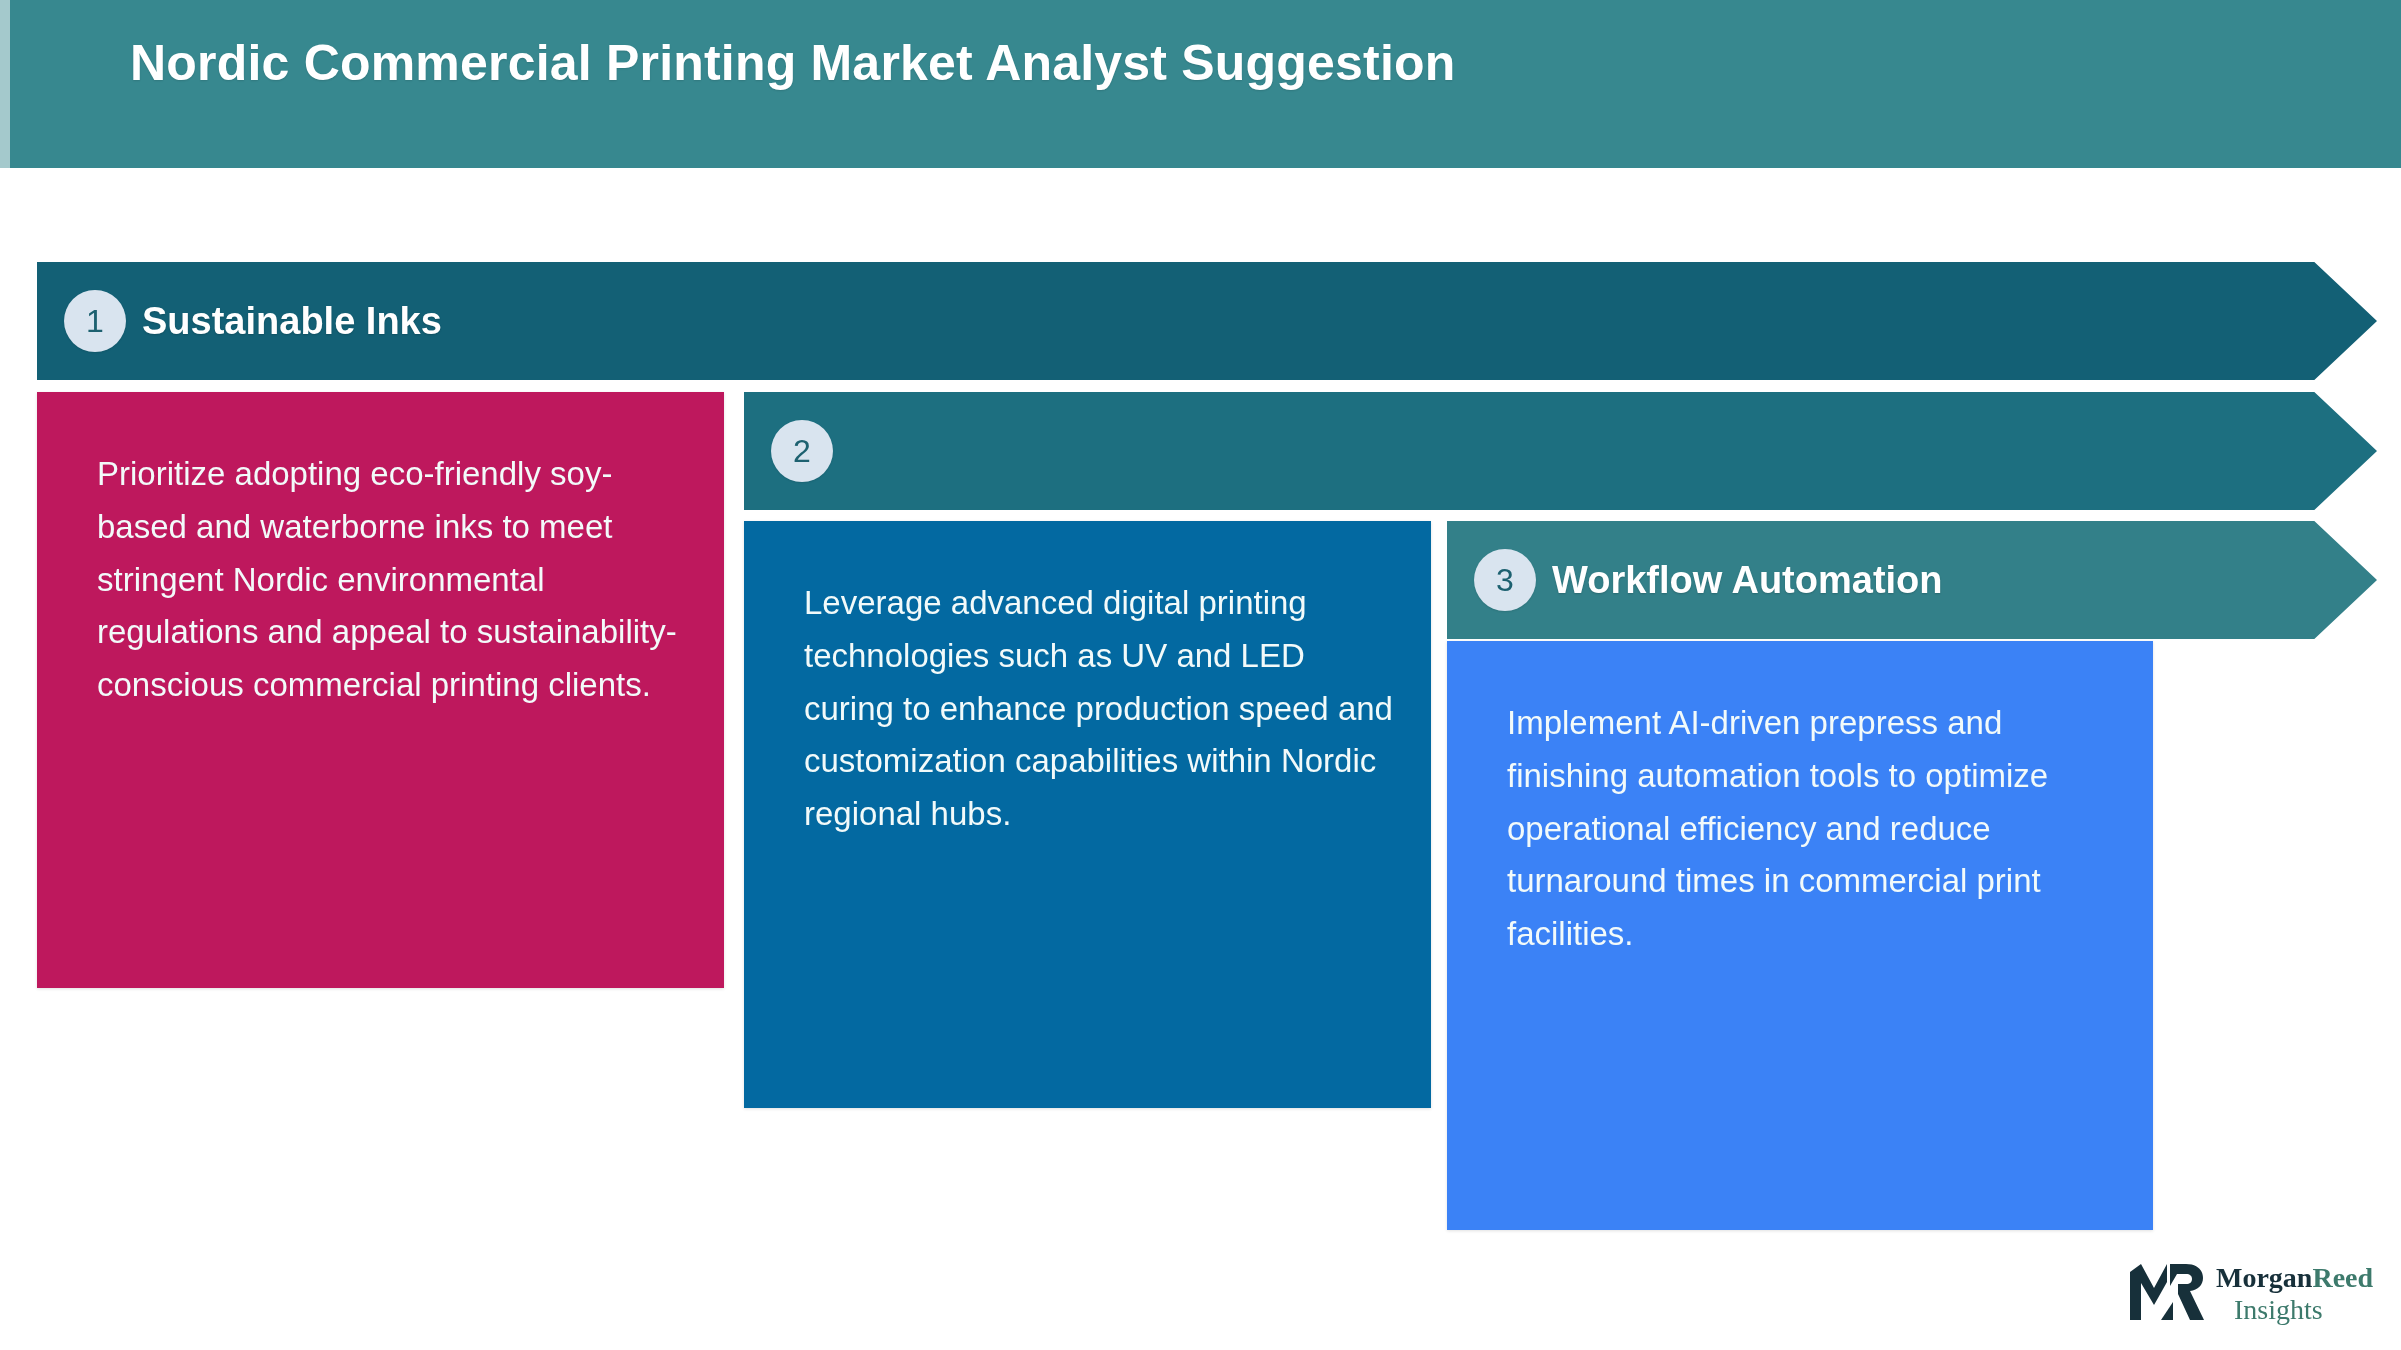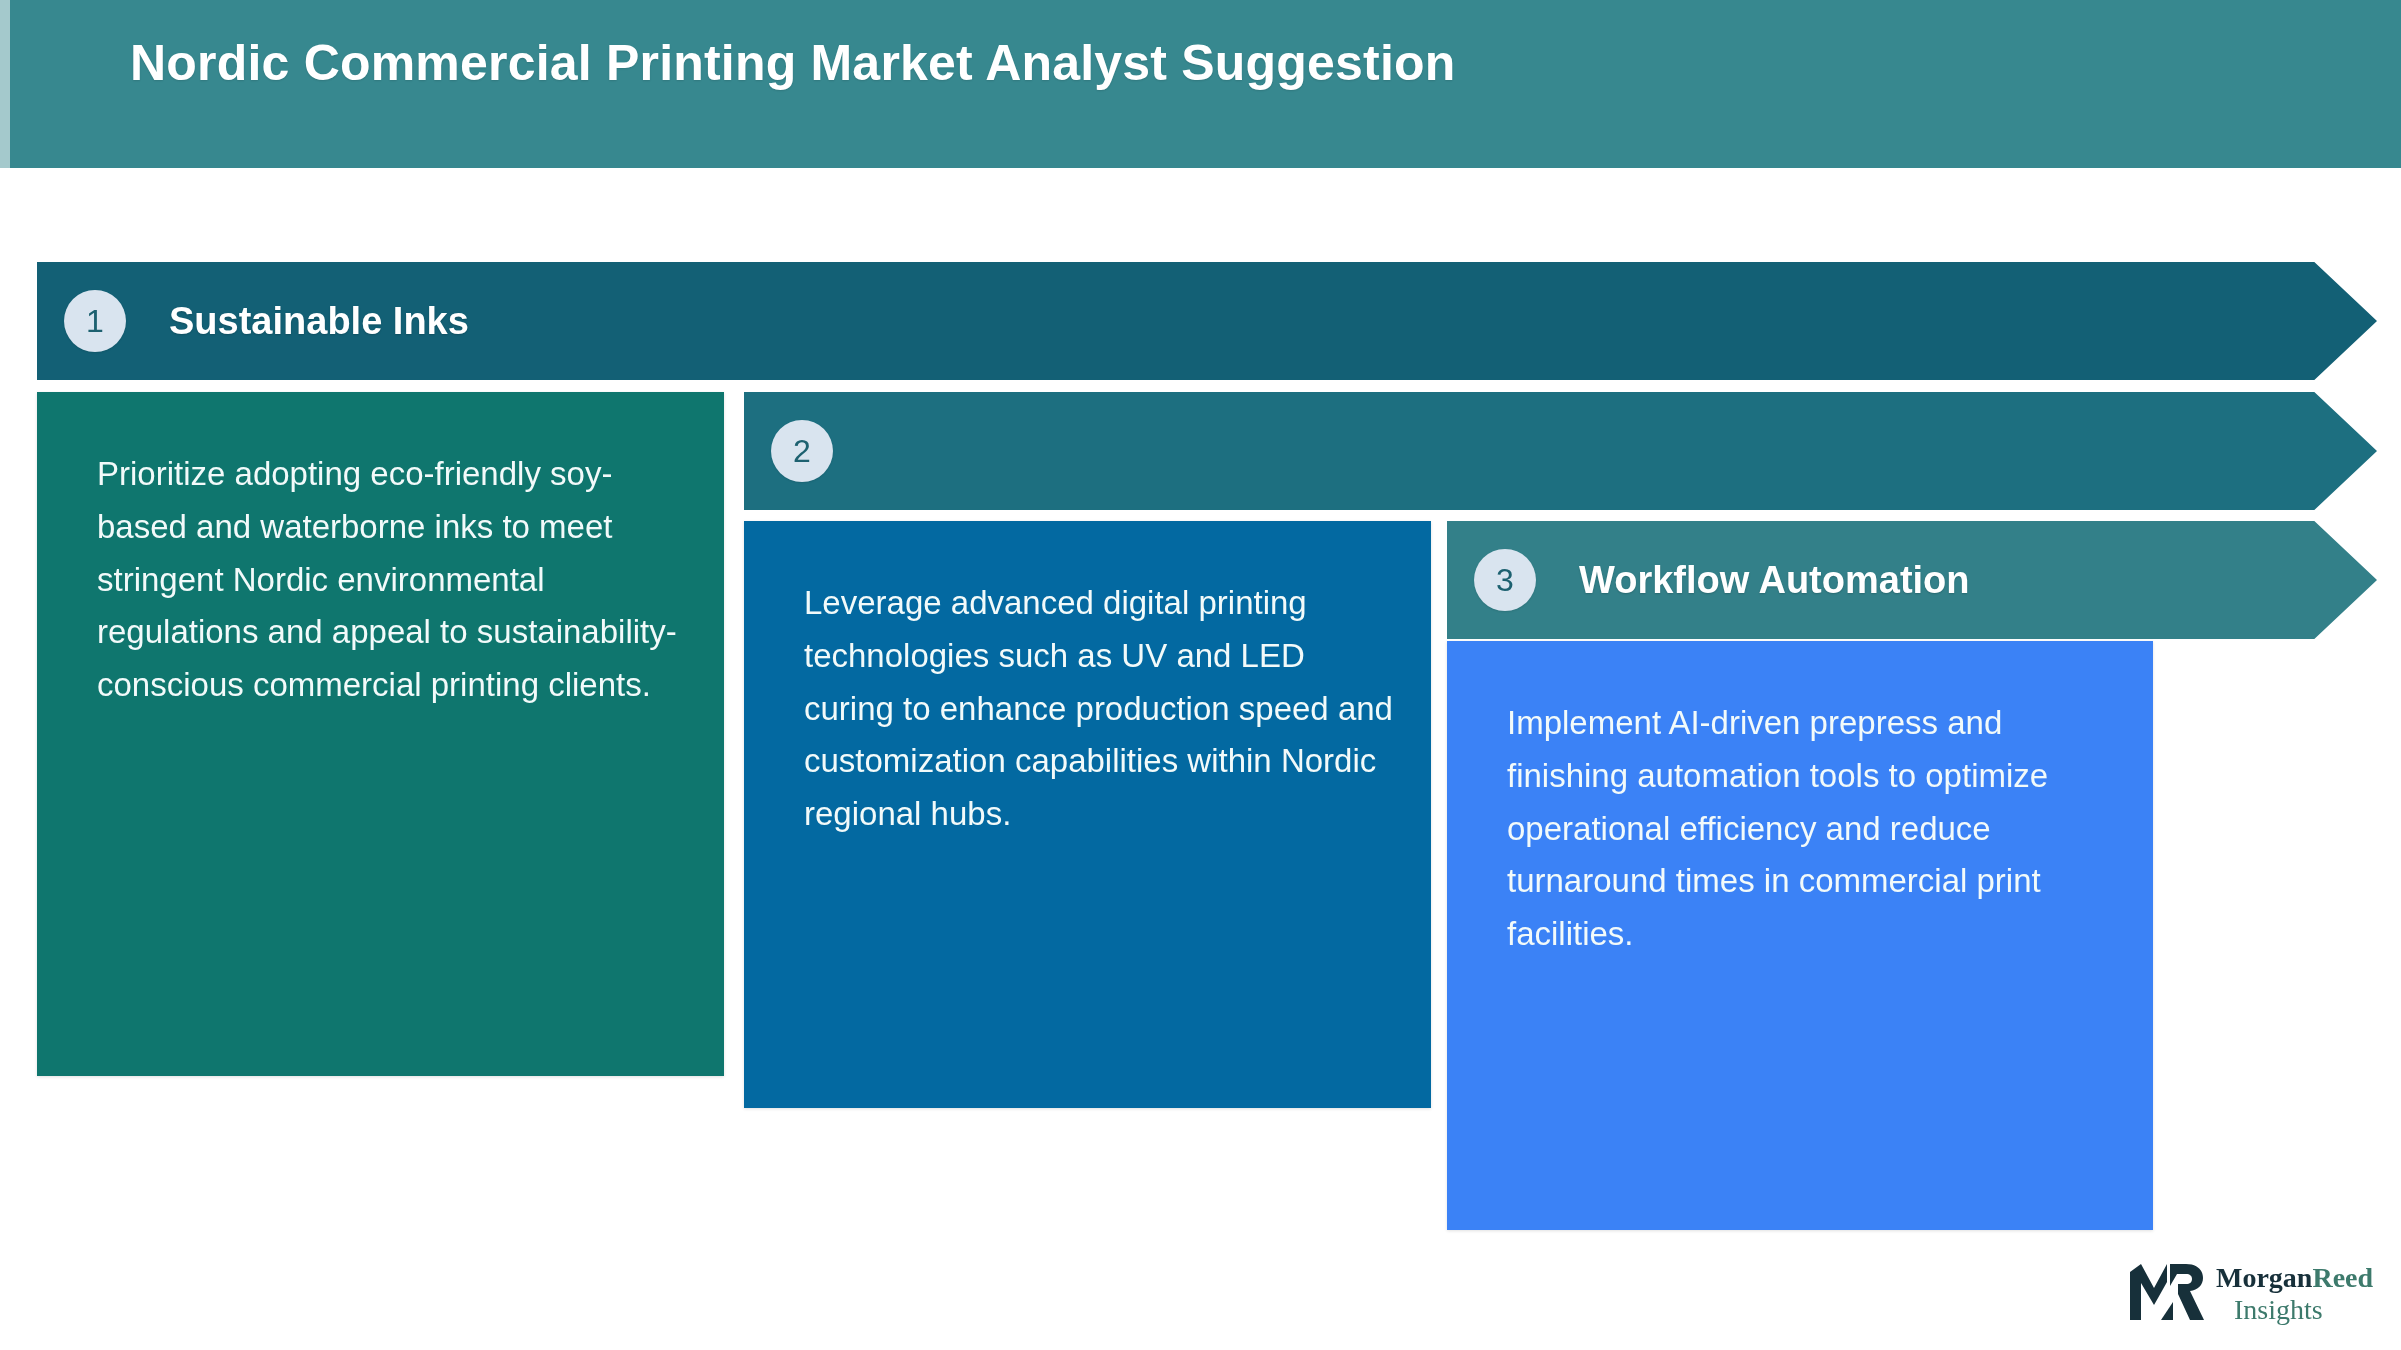--- a/index.html
+++ b/index.html
@@ -84,21 +84,21 @@
     font-size: 32px;
     font-weight: 500;
     display: flex;
     align-items: center;
     justify-content: center;
     margin-left: 27px;
     flex: 0 0 auto;
     box-shadow: 0 1px 2px rgba(0,0,0,0.10);
   }
   .banner-label {
-    margin-left: 43px;
+    margin-left: 16px;
     font-size: 38px;
     font-weight: bold;
     color: #ffffff;
     white-space: nowrap;
     text-shadow: 0 1px 2px rgba(0,0,0,0.18);
   }
 
   
   .card {
     position: absolute;
@@ -167,21 +167,21 @@
   <div class="arrow-row" id="row1" style="left:37px; top:262px; width:2340px;">
     <svg class="arrow-svg" width="2340" height="118" viewBox="0 0 2340 118" preserveAspectRatio="none">
       <path id="arrowpath1" d="M0,0 H2203 V-70 L2340,59 L2203,188 V118 H0 Z" fill="#136075"></path>
     </svg>
     <div class="banner-content">
       <div class="badge" style="background: rgb(217, 228, 239);">1</div>
       <div class="banner-label">Sustainable Inks</div>
     </div>
   </div>
 
-  <div class="card" id="card1" style="left:37px; top:392px; width:687px; height:684px; background:#0f766e;">
+  <div class="card" id="card1" style="left:37px; top:392px; width:687px; height:596px; background:#be185d;">
     <div class="card-text">Prioritize adopting eco-friendly soy-based and waterborne inks to meet stringent Nordic environmental regulations and appeal to sustainability-conscious commercial printing clients.</div>
   </div>
 
   <div class="arrow-row" id="row2" style="left:744px; top:392px; width:1633px;">
     <svg class="arrow-svg" width="1633" height="118" viewBox="0 0 1633 118" preserveAspectRatio="none">
       <path id="arrowpath2" d="M0,0 H1496 V-70 L1633,59 L1496,188 V118 H0 Z" fill="#1D6F80"></path>
     </svg>
     <div class="banner-content">
       <div class="badge" style="background: rgb(217, 228, 239);">2</div>
     </div>

